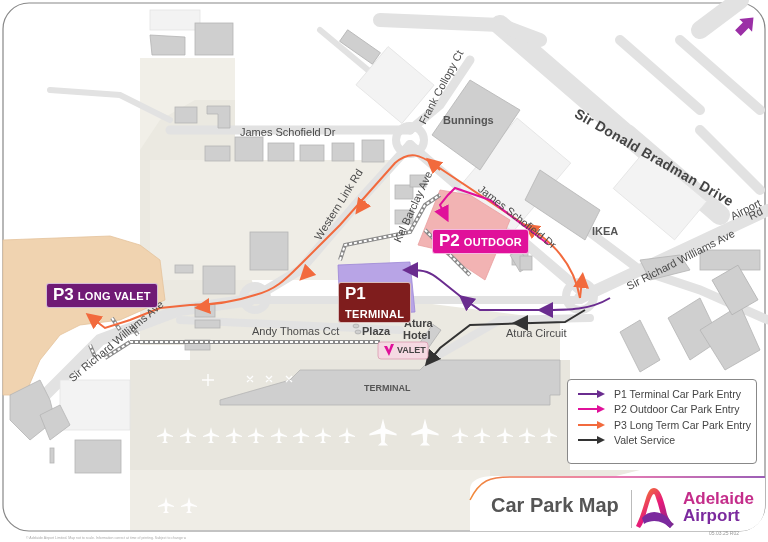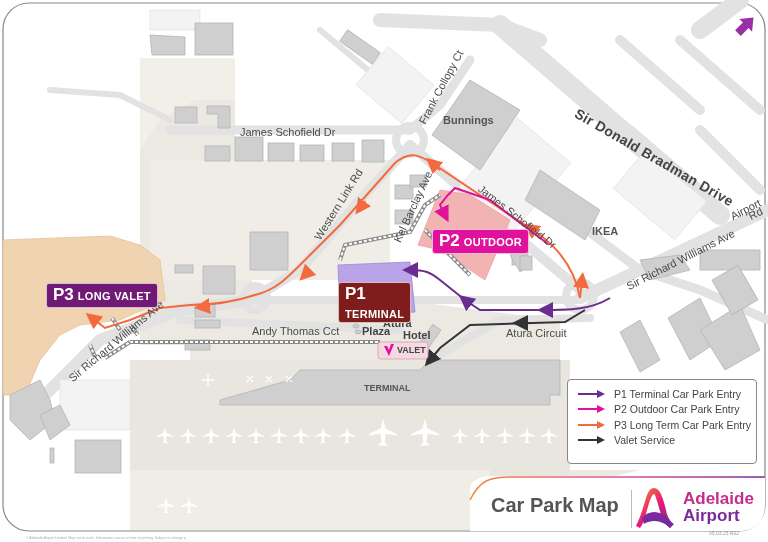--- a/index.html
+++ b/index.html
@@ -262,21 +262,21 @@
 <div class="lbl road-lbl" style="left:427px; top:114px; transform: rotate(-62deg);">Frank Collopy Ct</div>
 <div class="lbl road-lbl" style="left:322px; top:230px; transform: rotate(-58deg);">Western Link Rd</div>
 <div class="lbl road-lbl" style="left:402px; top:232px; transform: rotate(-65deg);">Kel Barclay Ave</div>
 <div class="lbl road-lbl" style="left:252px; top:325px;">Andy Thomas Cct</div>
 <div class="lbl road-lbl" style="left:506px; top:327px;">Atura Circuit</div>
 
 <div class="lbl bld-lbl" style="left:443px; top:114px;text-align:center;">Bunnings</div>
 <div class="lbl bld-lbl" style="left:592px; top:197px;margin-top:28px;">IKEA</div>
 <div class="lbl bld-lbl" style="left:364px; top:383px; font-size:9px;">TERMINAL</div>
 <div class="lbl bld-lbl" style="left:362px; top:325px; color:#444;">Plaza</div>
-<div class="lbl bld-lbl" style="left:383px; top:317px; color:#444;">Atura</div>
+<div class="lbl bld-lbl" style="left:404px; top:317px; color:#444;">Atura</div>
 <div class="lbl bld-lbl" style="left:403px; top:329px; color:#444;">Hotel</div>
 
 <div class="badge" style="left:338px; top:282px; background:#7f1d1d;flex-direction:column;">
   <span class="big">P1</span>
   <span class="small">TERMINAL</span>
 </div>
 <div class="badge" style="left:432px; top:229px; background:#e0119a;">
   <span class="big">P2</span>
   <span class="small">OUTDOOR</span>
 </div>

